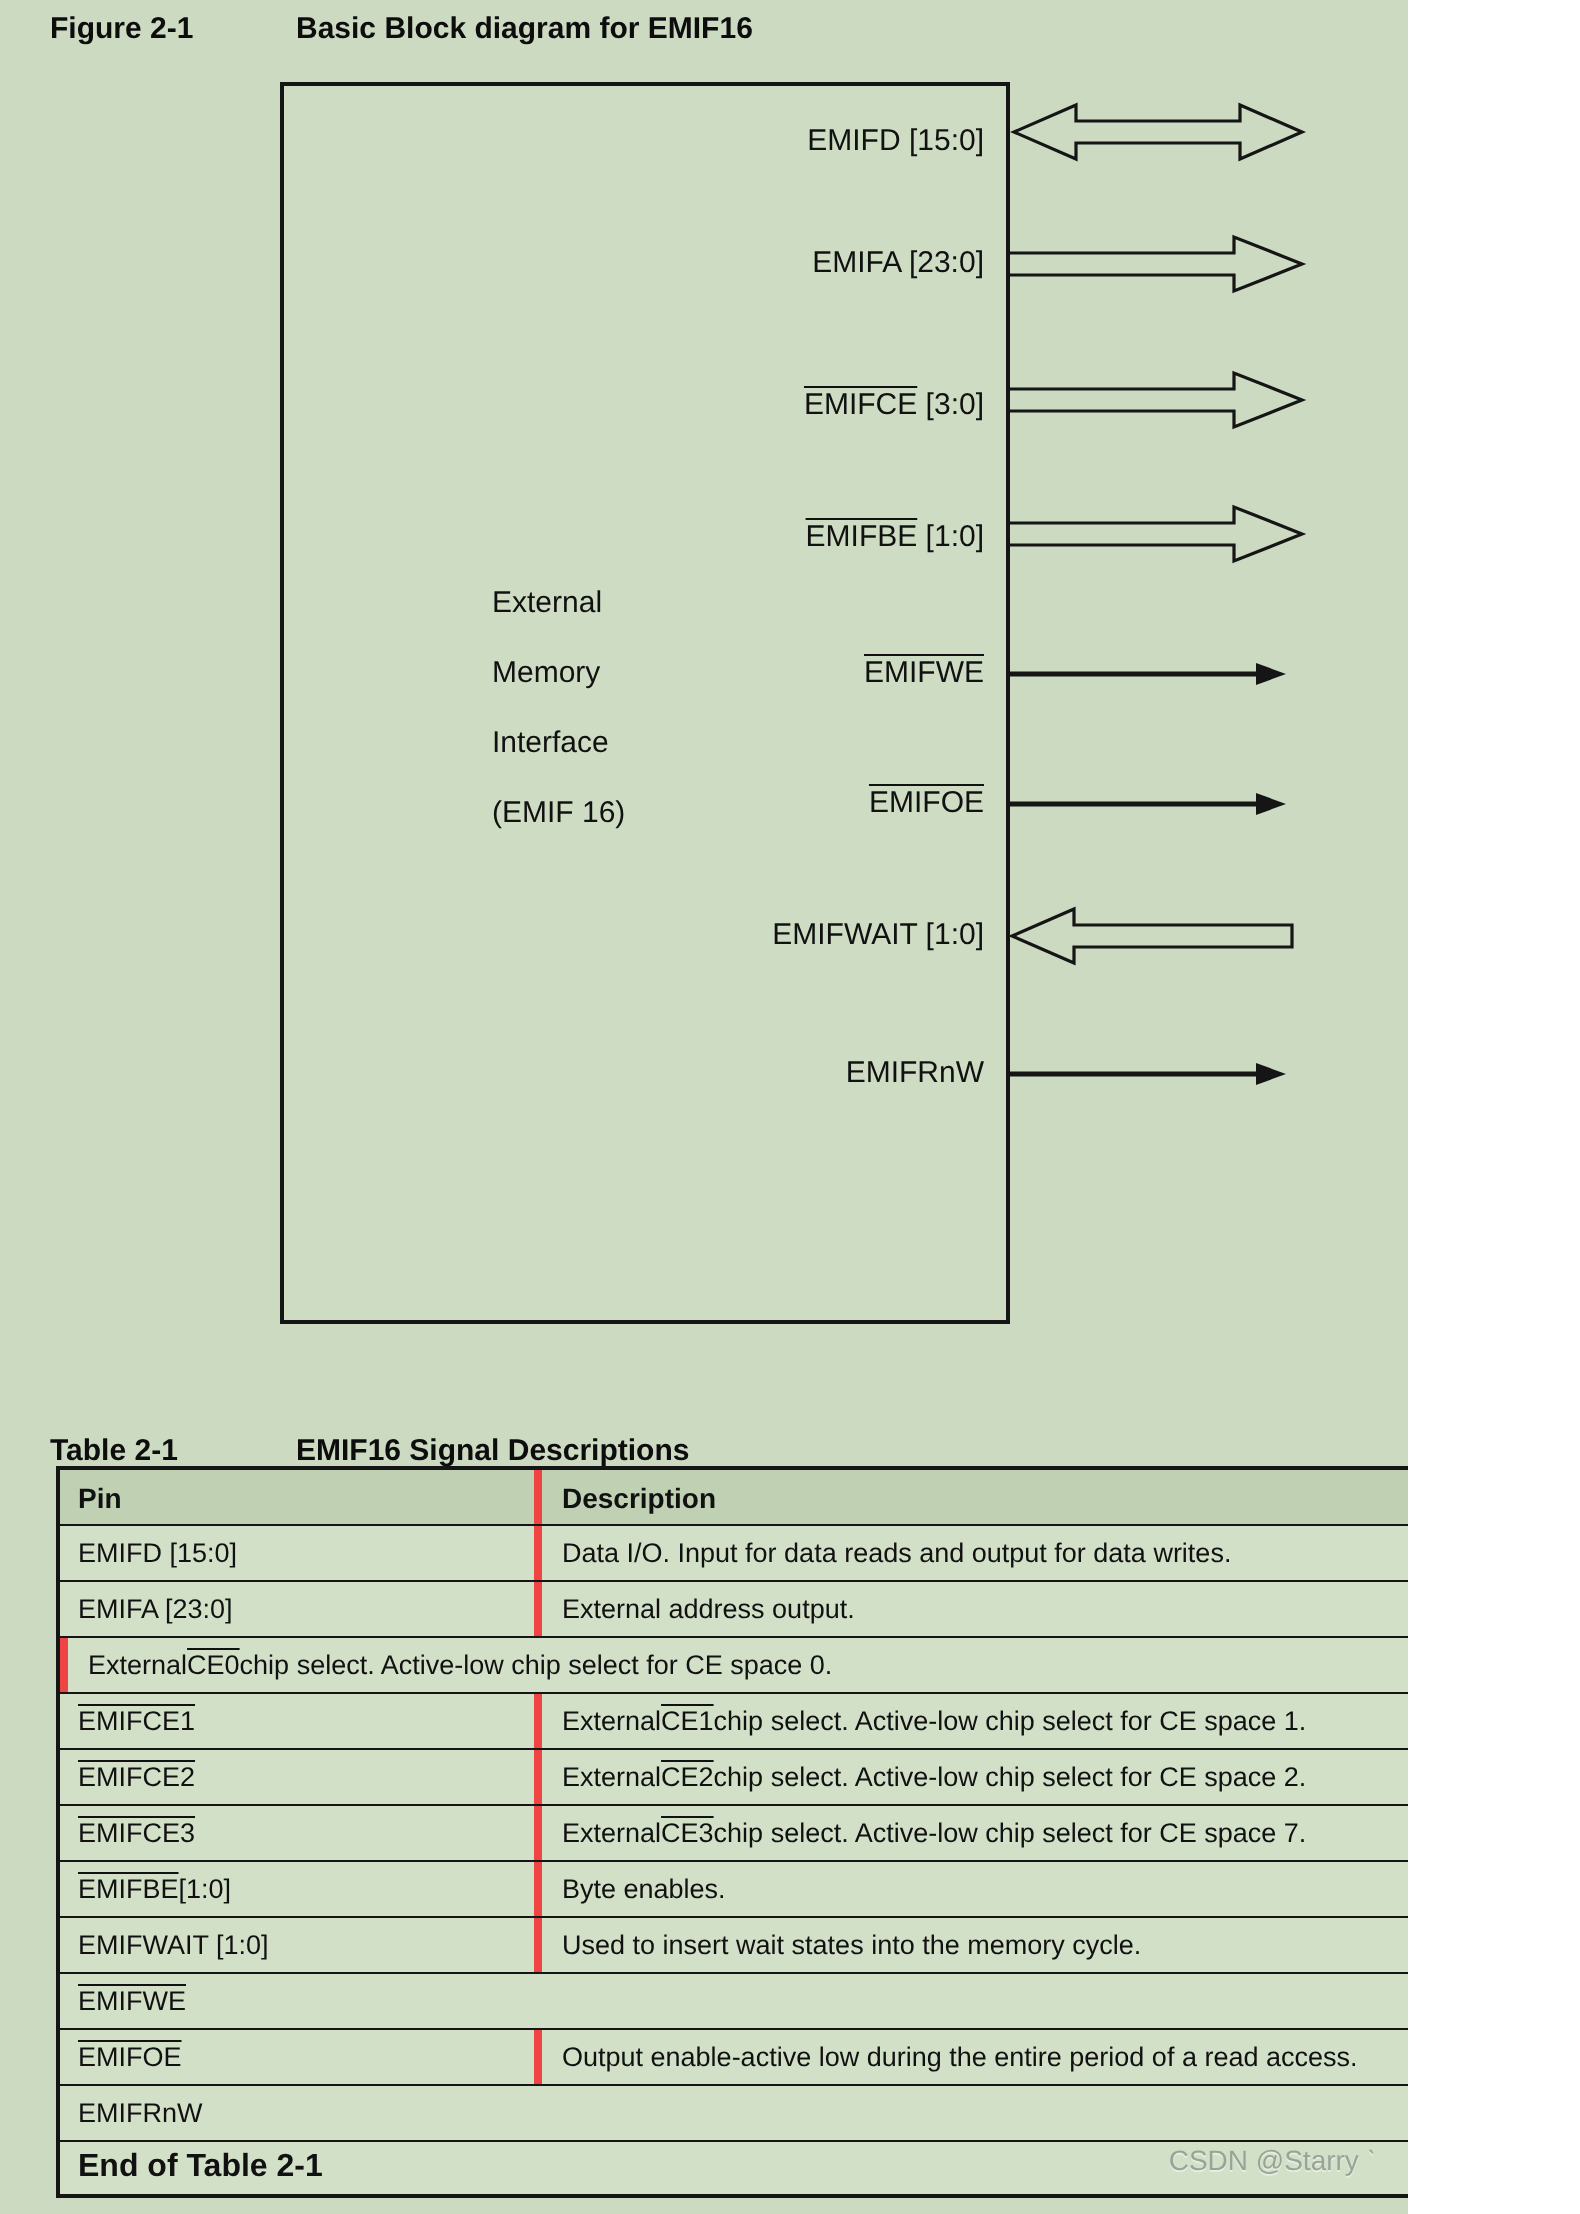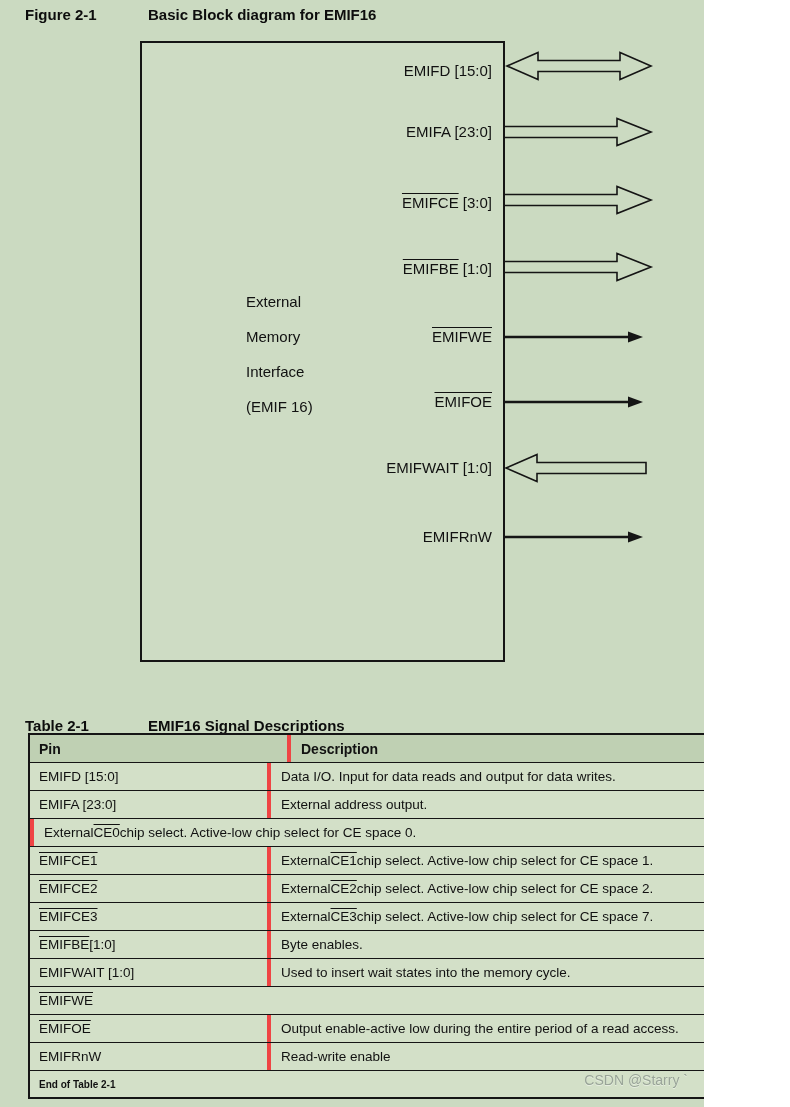--- a/index.html
+++ b/index.html
@@ -35,25 +35,25 @@
   .ov { text-decoration:overline; text-decoration-thickness:1px; }
   
   .sig-table {
     position:absolute; left:28px; top:733px; width:742px;
     border:2px solid #151515;
     box-sizing:border-box;
     background:#d3e0c8;
     font-size:13.5px;
   }
   .t-row { display:flex; height:27px; border-bottom:1px solid #151515; background:#d3e0c8; }
-  .t-head { background:#bfd0b3; font-weight:bold; font-size:14px;gap:20px; }
+  .t-head { background:#bfd0b3; font-weight:bold; font-size:14px; }
   .c1 { width:228px; padding-left:9px; display:flex; align-items:center; white-space:nowrap; }
   .c2 { flex:1; border-left:4px solid #ef4444; padding-left:10px; display:flex; align-items:center; white-space:nowrap; }
   .t-foot {
-    height:26px; border-bottom:none; font-weight:bold; font-size:10px;
+    height:26px; border-bottom:none; font-weight:bold; font-size:16px;
     display:flex; align-items:center; padding-left:9px; background:#d3e0c8;
   }
   .watermark {
     position:absolute; right:16px; top:1072px;
     font-size:14px; color:#8f9a90; opacity:0.85;
     text-shadow:0 1px 0 rgba(255,255,255,0.5);
     text-align:center;
   }
   svg { display:block; }
 </style>
@@ -237,25 +237,20 @@
           <span class="ov"></span>
           <span></span>
         </div>
     </div>
     <div class="t-row">
       <div class="c1">
           <span>EMIFRnW</span>
           <span class="ov"></span>
           <span></span>
         </div>
-      <div class="c2">
-          <span>Read-write enable</span>
-          <span class="ov"></span>
-          <span></span>
-        </div>
     </div>
 
     <div class="t-foot">End of Table 2-1</div>
   </div>
 
   <div class="watermark">CSDN @Starry ˋ</div>
 
 </div>
 
 </body></html>

